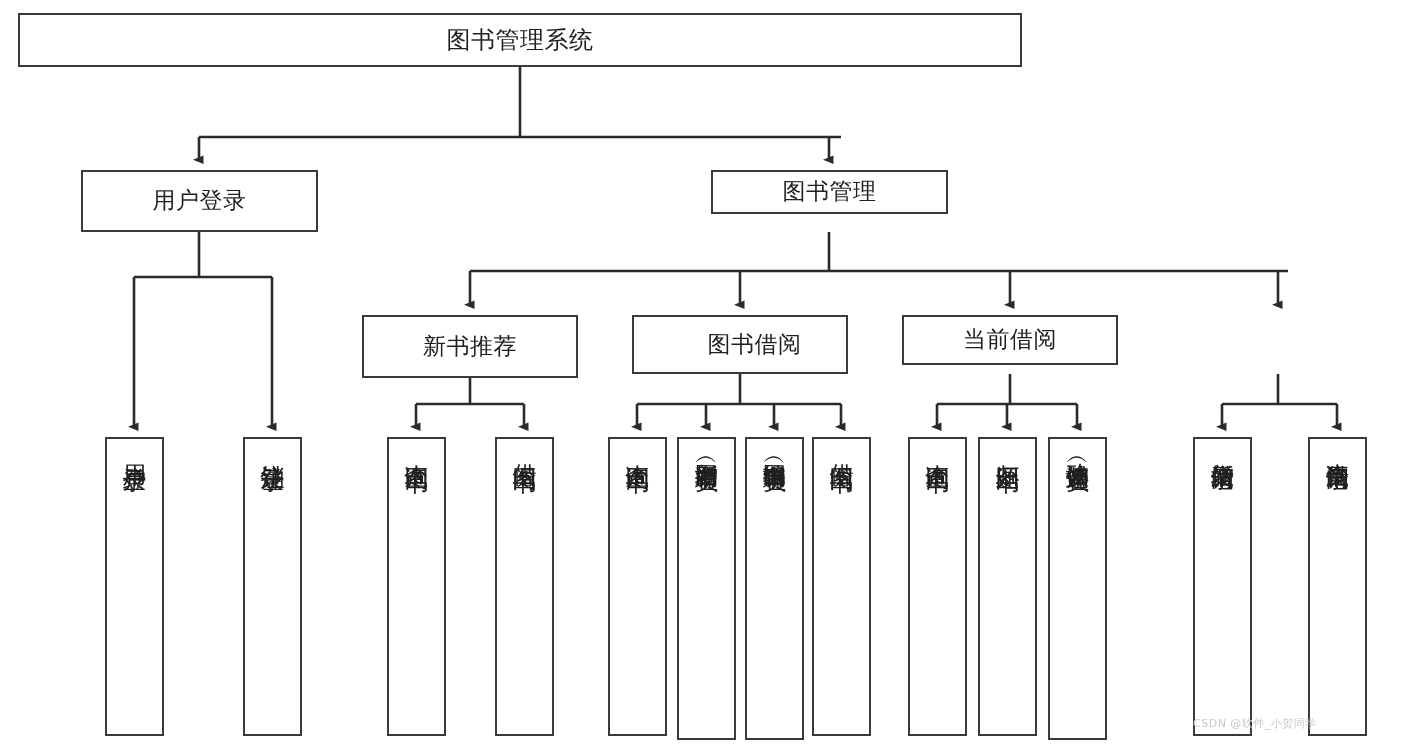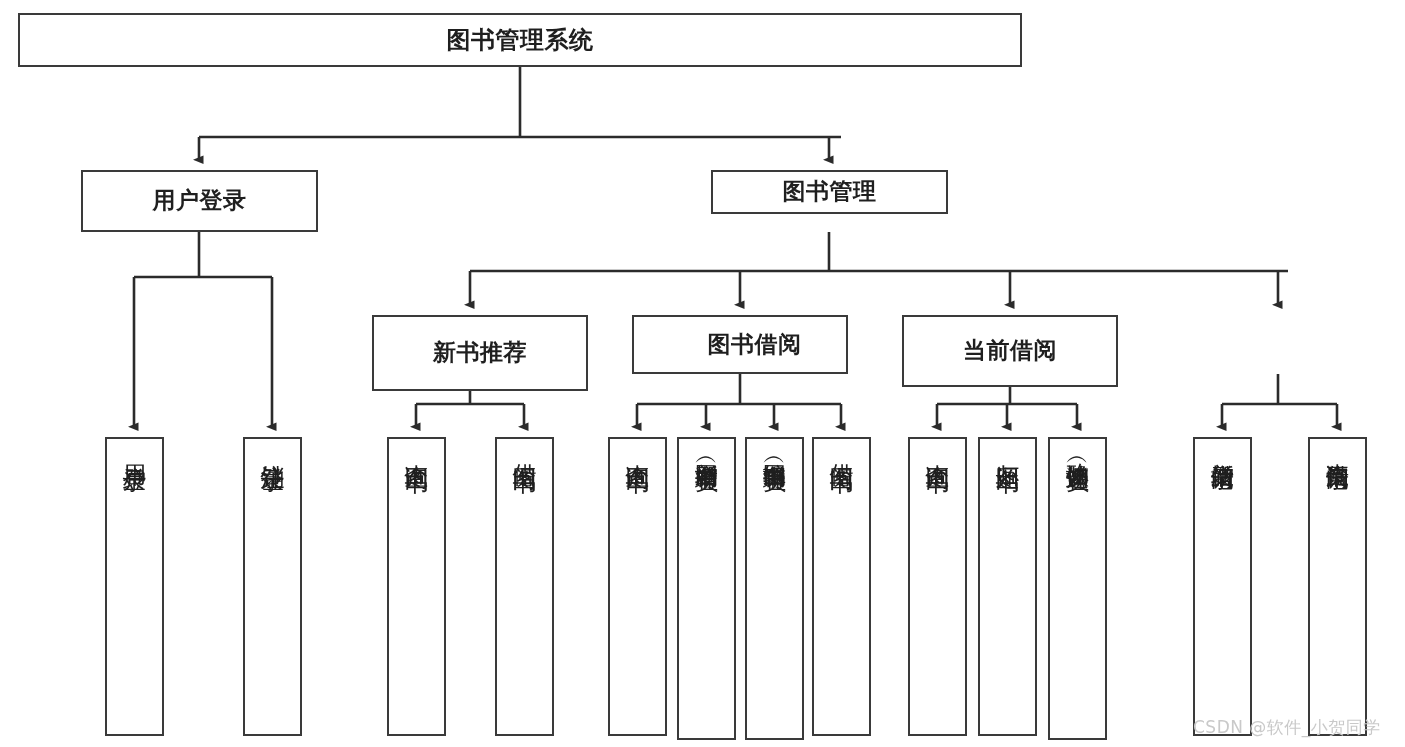--- a/index.html
+++ b/index.html
@@ -39,21 +39,20 @@
   .node-label {
     display: block;
     text-align: center;
     line-height: 1.18;
     letter-spacing: 0.5px;
     white-space: pre;
   }
   
   .node.horiz .node-label {
     font-size: 23px;
-    font-weight: bold;
   }
   .node.root .node-label {
     font-size: 24px;
   }
   
   .node.vert {
     align-items: flex-start;
     justify-content: center;
     padding-top: 6px;
   }
@@ -64,21 +63,21 @@
     line-height: 1.0;
     letter-spacing: 2px;
     white-space: nowrap;
   }
   .node.vert.tall .node-label {
     font-size: 23px;
     letter-spacing: 1px;
   }
   .watermark {
     position: absolute;
-    font-size: 17px;
+    font-size: 11px;
     color: #c9c9c9;
     white-space: nowrap;
     letter-spacing: 0.5px;
     user-select: none;
   }
 </style>
 </head>
 <body>
 
 <div id="diagram-root">
@@ -137,27 +136,27 @@
     <span class="node-label">图书管理系统</span>
   </div>
 
   <div class="node horiz" style="left:81px; top:170px; width:237px; height:62px;">
     <span class="node-label">用户登录</span>
   </div>
   <div class="node horiz" style="left:711px; top:170px; width:237px; height:44px;">
     <span class="node-label">图书管理</span>
   </div>
 
-  <div class="node horiz" style="left:372px; top:315px; width:216px; height:76px;">
+  <div class="node horiz" style="left:362px; top:315px; width:216px; height:63px;">
     <span class="node-label">新书推荐</span>
   </div>
   <div class="node horiz" style="left:632px; top:315px; width:216px; height:59px;padding-left:29px;">
     <span class="node-label">图书借阅</span>
   </div>
-  <div class="node horiz" style="left:902px; top:315px; width:216px; height:72px;">
+  <div class="node horiz" style="left:902px; top:315px; width:216px; height:50px;">
     <span class="node-label">当前借阅</span>
   </div>
 
   <div class="node vert" style="left:105px; top:437px; width:59px; height:299px;">
     <span class="node-label">用户登录</span>
   </div>
   <div class="node vert" style="left:243px; top:437px; width:59px; height:299px;">
     <span class="node-label">注销登录</span>
   </div>
 

